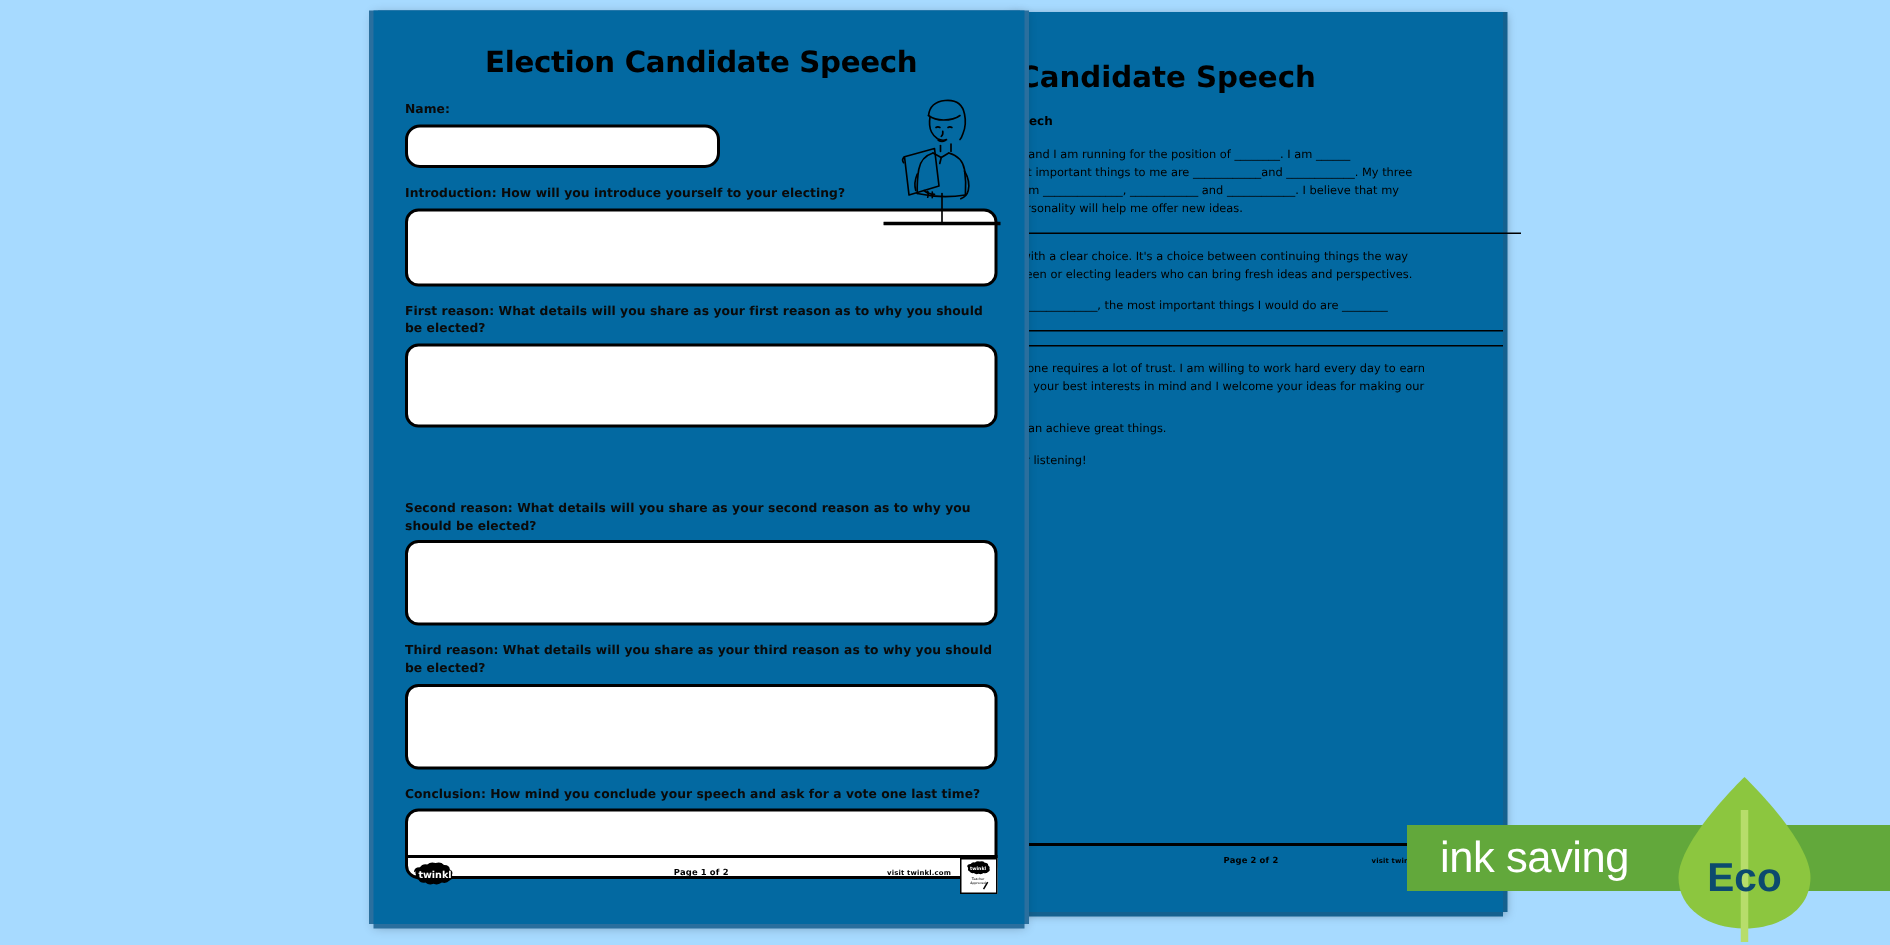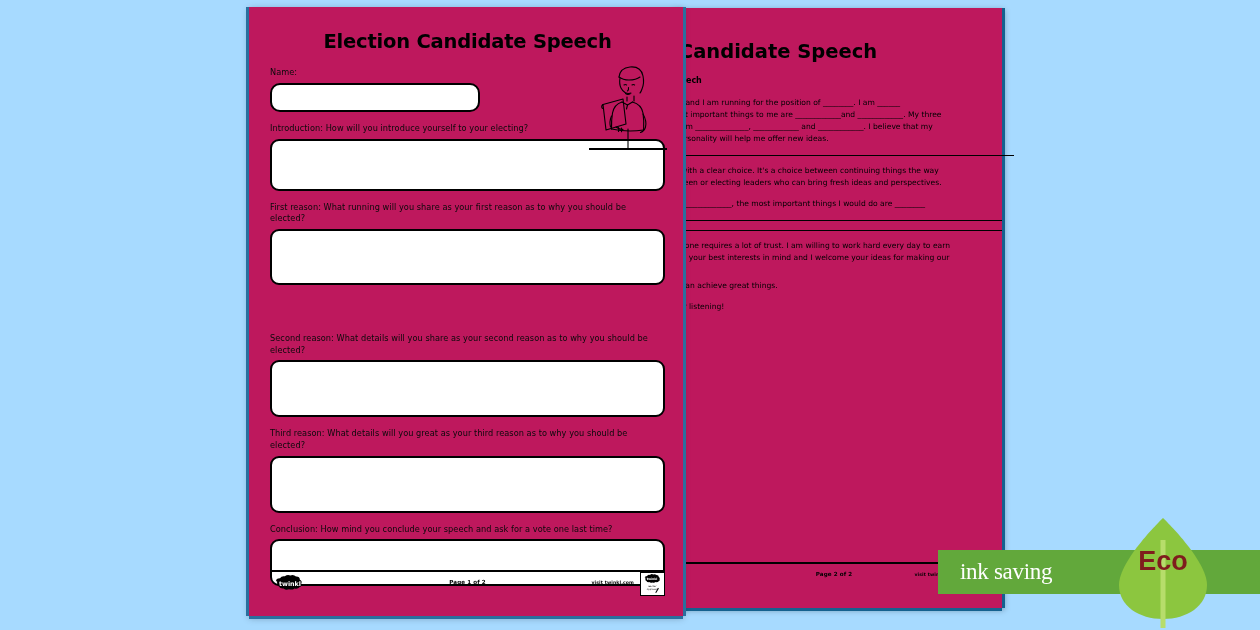--- a/index.html
+++ b/index.html
@@ -19,21 +19,21 @@
 
   
   #stage {
     position: absolute;
     inset: 0;
   }
 
   
   .sheet {
     position: absolute;
-    background: #be185d;
+    background: #0369a1;
   }
   #sheet-back {
     left: 672px;
     top: 8px;
     width: 330px;
     height: 600px;
     box-shadow: 3px 0 0 0 #14618f, 0 3px 0 0 #14618f, 2px 2px 6px rgba(0,0,0,0.35);
   }
   #sheet-front {
     left: 249px;
@@ -58,21 +58,21 @@
     font-weight: bold;
     font-size: 19.5px;
     letter-spacing: -0.2px;
     color: #000;
     margin: 9px 0 0 0;
     line-height: 1;
   }
   .q-label {
     font-family: "DejaVu Sans", sans-serif;
     font-size: 8.2px;
-    font-weight: 400;
+    font-weight: 700;
     color: #0a0a0a;
     line-height: 1.42;
     letter-spacing: 0.05px;
     margin: 0 0 4px 0;
     max-width: 392px;
   }
   .q-label.short { max-width: 380px; margin-top: 48px; }
   .answer-box {
     border: 2.1px solid #000;
     border-radius: 9px;
@@ -227,44 +227,44 @@
     width: 322px;
     height: 44px;
     background: #62a83b;
   }
   #eco-banner-text {
     position: absolute;
     left: 22px;
     top: 12px;
     height: 44px;
     line-height: 44px;
-    font-family: Liberation Serif, serif;
-    font-size: 23px;
+    font-family: Liberation Sans, sans-serif;
+    font-size: 29px;
     color: #ffffff;
     letter-spacing: -0.3px;
   }
   #eco-leaf {
     position: absolute;
     left: 172px;
     top: -22px;
     width: 106px;
     height: 112px;
   }
   #eco-leaf-text {
     position: absolute;
     left: 192px;
-    top: 1px;
+    top: 25px;
     width: 66px;
     height: 44px;
     line-height: 44px;
     text-align: center;
     font-family: "Liberation Sans", sans-serif;
     font-weight: bold;
     font-size: 27px;
-    color: #7f1d1d;
+    color: #0c4a6e;
   }
 </style>
 </head>
 <body>
 
 <div id="stage">
 
   <div class="sheet" id="sheet-back">
     <div class="back-inner">
 
@@ -367,31 +367,31 @@
         <div class="q-label">Name:</div>
         <div class="answer-box name-box"></div>
       </div>
 
       <div class="block">
         <div class="q-label">Introduction: How will you introduce yourself to your electing?</div>
         <div class="answer-box box-h-intro"></div>
       </div>
 
       <div class="block">
-        <div class="q-label">First reason: What running will you share as your first reason as to why you should be elected?</div>
+        <div class="q-label">First reason: What details will you share as your first reason as to why you should be elected?</div>
         <div class="answer-box box-h-first"></div>
       </div>
 
       <div class="block">
         <div class="q-label short">Second reason: What details will you share as your second reason as to why you should be elected?</div>
         <div class="answer-box box-h-second"></div>
       </div>
 
       <div class="block">
-        <div class="q-label">Third reason: What details will you great as your third reason as to why you should be elected?</div>
+        <div class="q-label">Third reason: What details will you share as your third reason as to why you should be elected?</div>
         <div class="answer-box box-h-third"></div>
       </div>
 
       <div class="block">
         <div class="q-label">Conclusion: How mind you conclude your speech and ask for a vote one last time?</div>
         <div class="answer-box box-h-concl"></div>
       </div>
 
       <div class="footer">
         <div class="footer-rule"></div>

